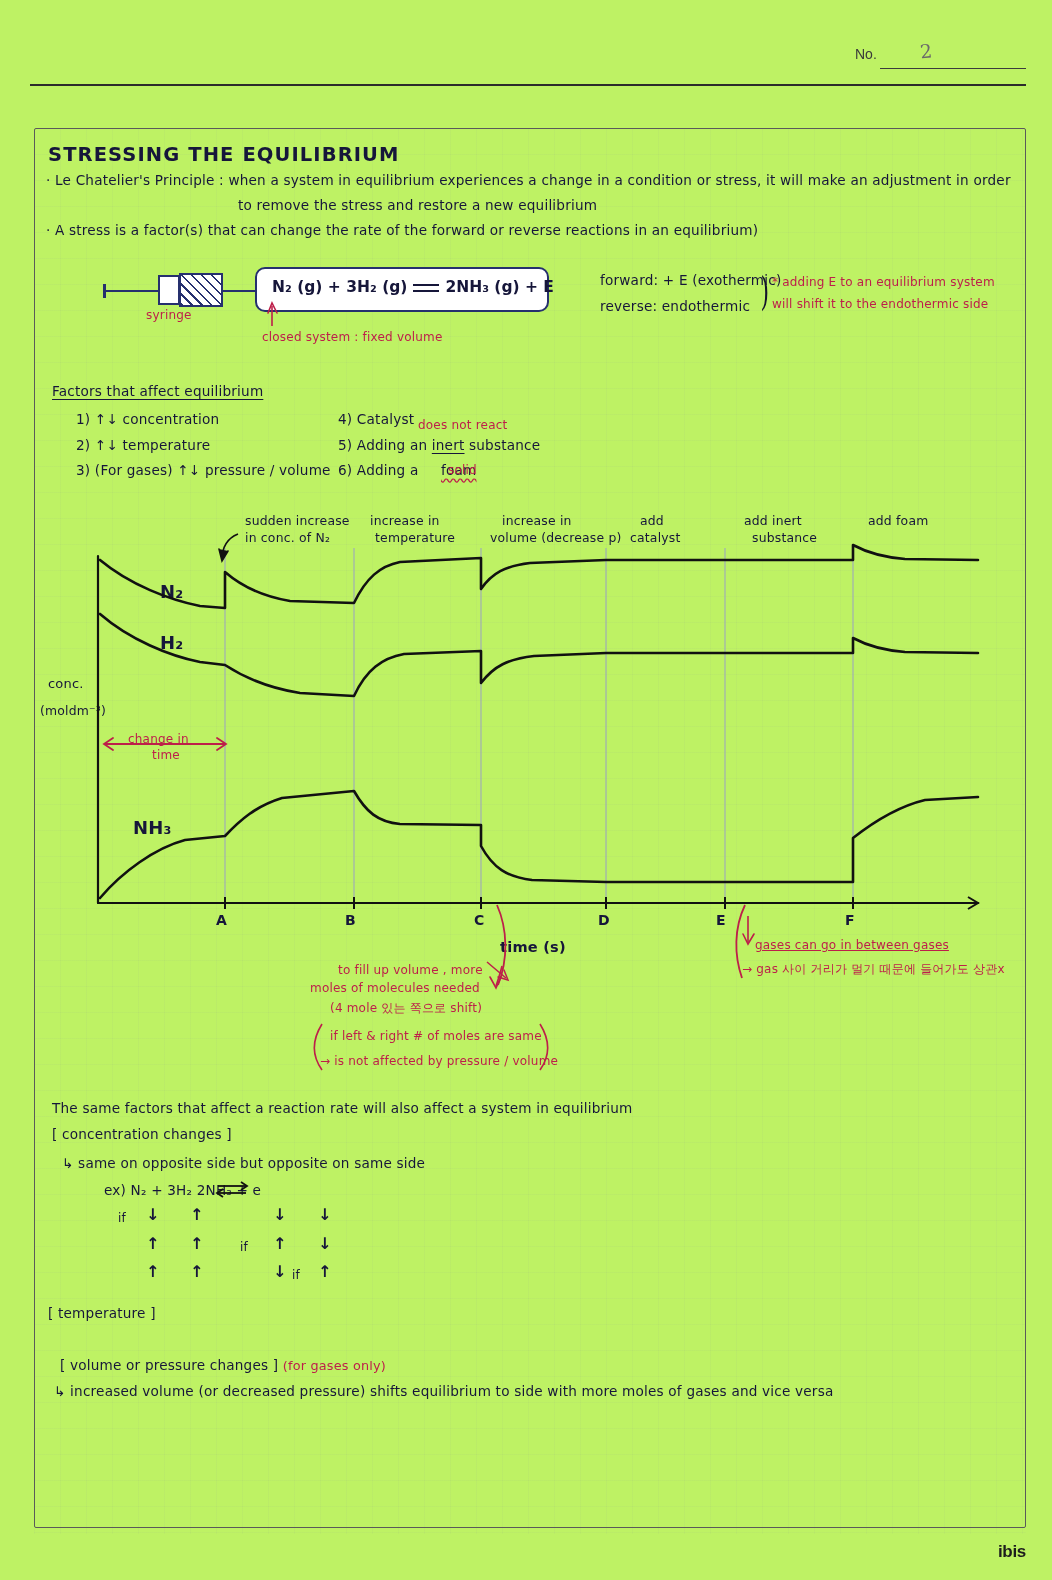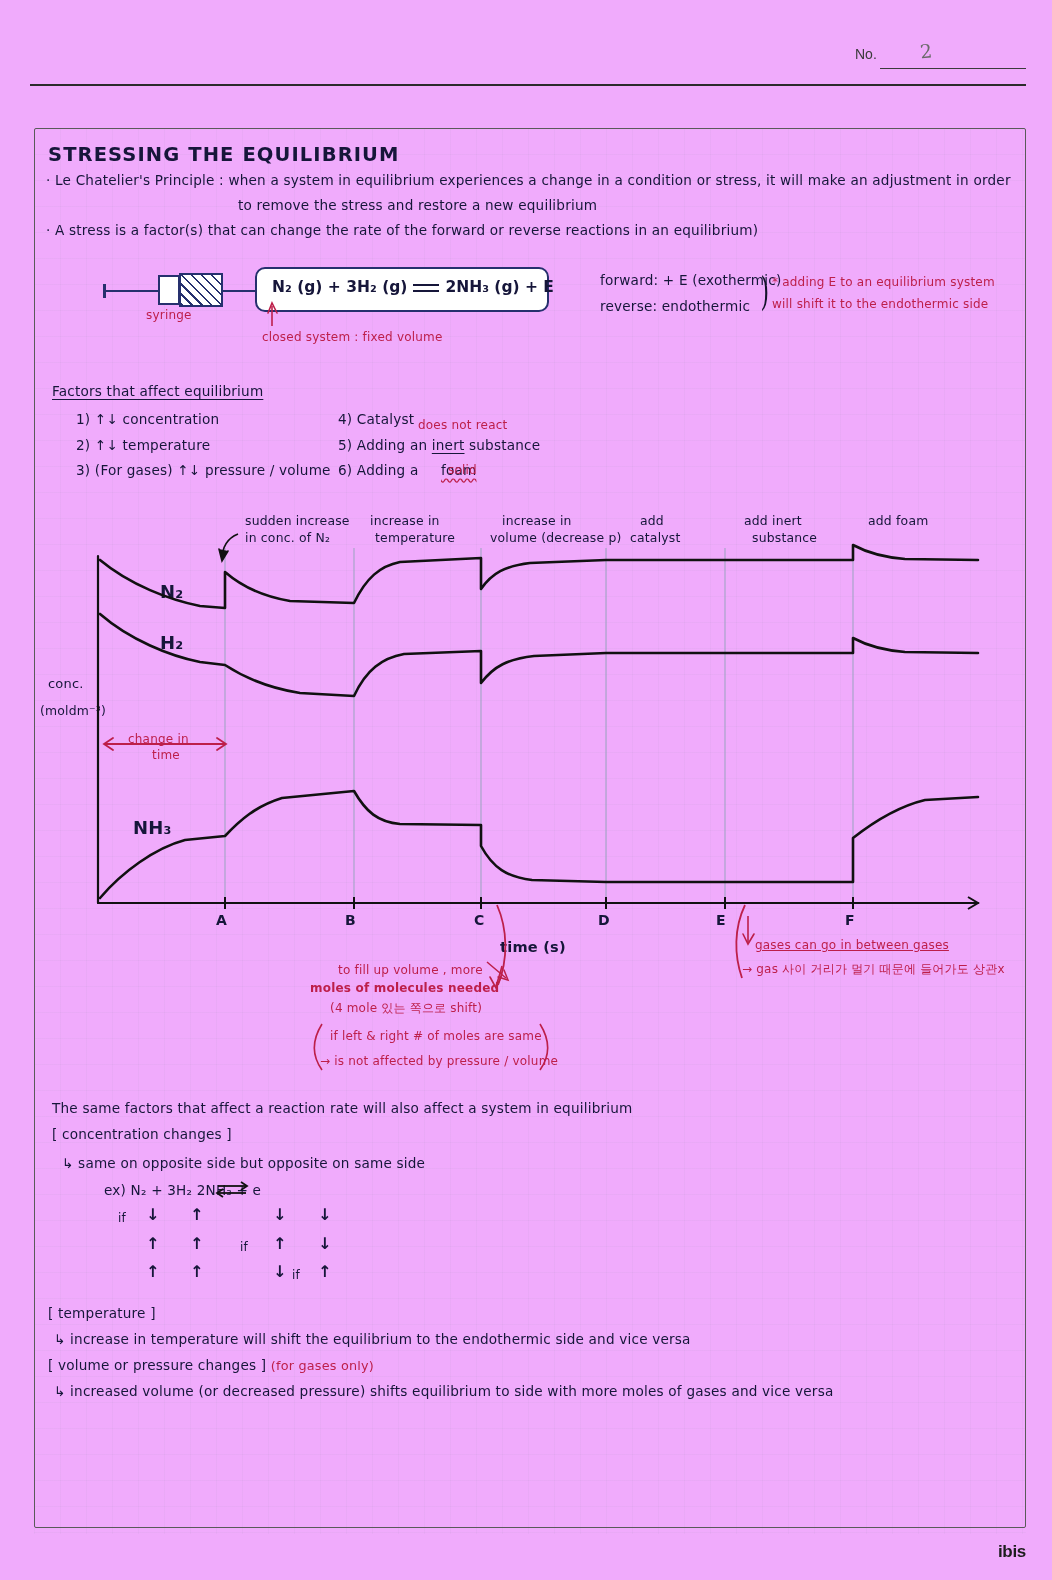--- a/index.html
+++ b/index.html
@@ -5,21 +5,21 @@
   * { box-sizing: border-box; }
   html, body { margin:0; padding:0; }
   body {
     width:1052px; height:1580px;
     background:#ffffff;
     font-family:"DejaVu Sans", sans-serif;
     position:relative;
     overflow:hidden;
     color:#14142b;
   }
-  .page { position:absolute; inset:0; background:#f0abfc; }
+  .page { position:absolute; inset:0; background:#bef264; }
 
   
   .grid-bg{
     position:absolute; left:34px; top:128px; right:26px; bottom:46px;
     background-image:
       linear-gradient(to right, rgba(120,130,160,.055) 1px, transparent 1px),
       linear-gradient(to bottom, rgba(120,130,160,.055) 1px, transparent 1px);
     background-size:26px 26px;
     pointer-events:none;
   }
@@ -147,21 +147,21 @@
 
   <div class="tick-lab hw" style="left:216px; top:912px;">A</div>
   <div class="tick-lab hw" style="left:345px; top:912px;">B</div>
   <div class="tick-lab hw" style="left:474px; top:912px;">C</div>
   <div class="tick-lab hw" style="left:598px; top:912px;">D</div>
   <div class="tick-lab hw" style="left:716px; top:912px;">E</div>
   <div class="tick-lab hw" style="left:845px; top:912px;">F</div>
   <div class="hw t15 b" style="left:500px; top:938px;">time (s)</div>
 
   <div class="hw t12 red" style="left:338px; top:963px;">to fill up volume , more</div>
-  <div class="hw t12 red" style="left:310px; top:981px;font-weight:bold;">moles of molecules needed</div>
+  <div class="hw t12 red" style="left:310px; top:981px;">moles of molecules needed</div>
   <div class="hw t12 red" style="left:330px; top:1000px;">(4 mole 있는 쪽으로 shift)</div>
   <div class="hw t12 red" style="left:330px; top:1029px;">if left &amp; right  # of moles are same</div>
   <div class="hw t12 red" style="left:320px; top:1054px;">→ is not affected by pressure / volume</div>
   <div class="hw t12 red" style="left:755px; top:938px;text-decoration:underline;">gases can go in between gases</div>
   <div class="hw t12 red" style="left:742px; top:961px;">→ gas 사이 거리가 멀기 때문에 들어가도 상관x</div>
 
   <div class="hw t14" style="left:52px; top:1100px;">The same factors that affect a reaction rate will also affect a system in equilibrium</div>
   <div class="hw t14" style="left:52px; top:1126px;">[ concentration changes ]</div>
   <div class="hw t14" style="left:62px; top:1155px;">↳ same on opposite side but opposite on same side</div>
   <div class="hw t14" style="left:104px; top:1182px;">
@@ -182,22 +182,21 @@
     <span class="hw" style="left:318px; top:1234px;">↓</span>
 
     <span class="hw" style="left:146px; top:1262px;">↑</span>
     <span class="hw" style="left:190px; top:1262px;">↑</span>
     <span class="hw" style="left:273px; top:1262px;">↓</span>
     <span class="hw ifw" style="left:292px; top:1268px;">if</span>
     <span class="hw" style="left:318px; top:1262px;">↑</span>
   </div>
 
   <div class="hw t14" style="left:48px; top:1305px;">[ temperature ]</div>
-  <div class="hw t14" style="left:54px; top:1331px;">↳ increase in temperature will shift the equilibrium to the endothermic side and vice versa</div>
-  <div class="hw t14" style="left:48px; top:1357px;">
+  <div class="hw t14" style="left:60px; top:1357px;">
     <span>[ volume or pressure changes ]</span>
     <span class="red t13">(for gases only)</span>
   </div>
   <div class="hw t14" style="left:54px; top:1383px;">↳ increased volume (or decreased pressure) shifts equilibrium to side with more moles of gases and vice versa</div>
 
   <svg class="overlay" viewBox="0 0 1052 1580">
 
     <g>
       <line x1="98" y1="556" x2="98" y2="903" stroke="#111" stroke-width="2.2" stroke-linecap="round"></line>
       <line x1="98" y1="903" x2="978" y2="903" stroke="#111" stroke-width="2.2" stroke-linecap="round"></line>

